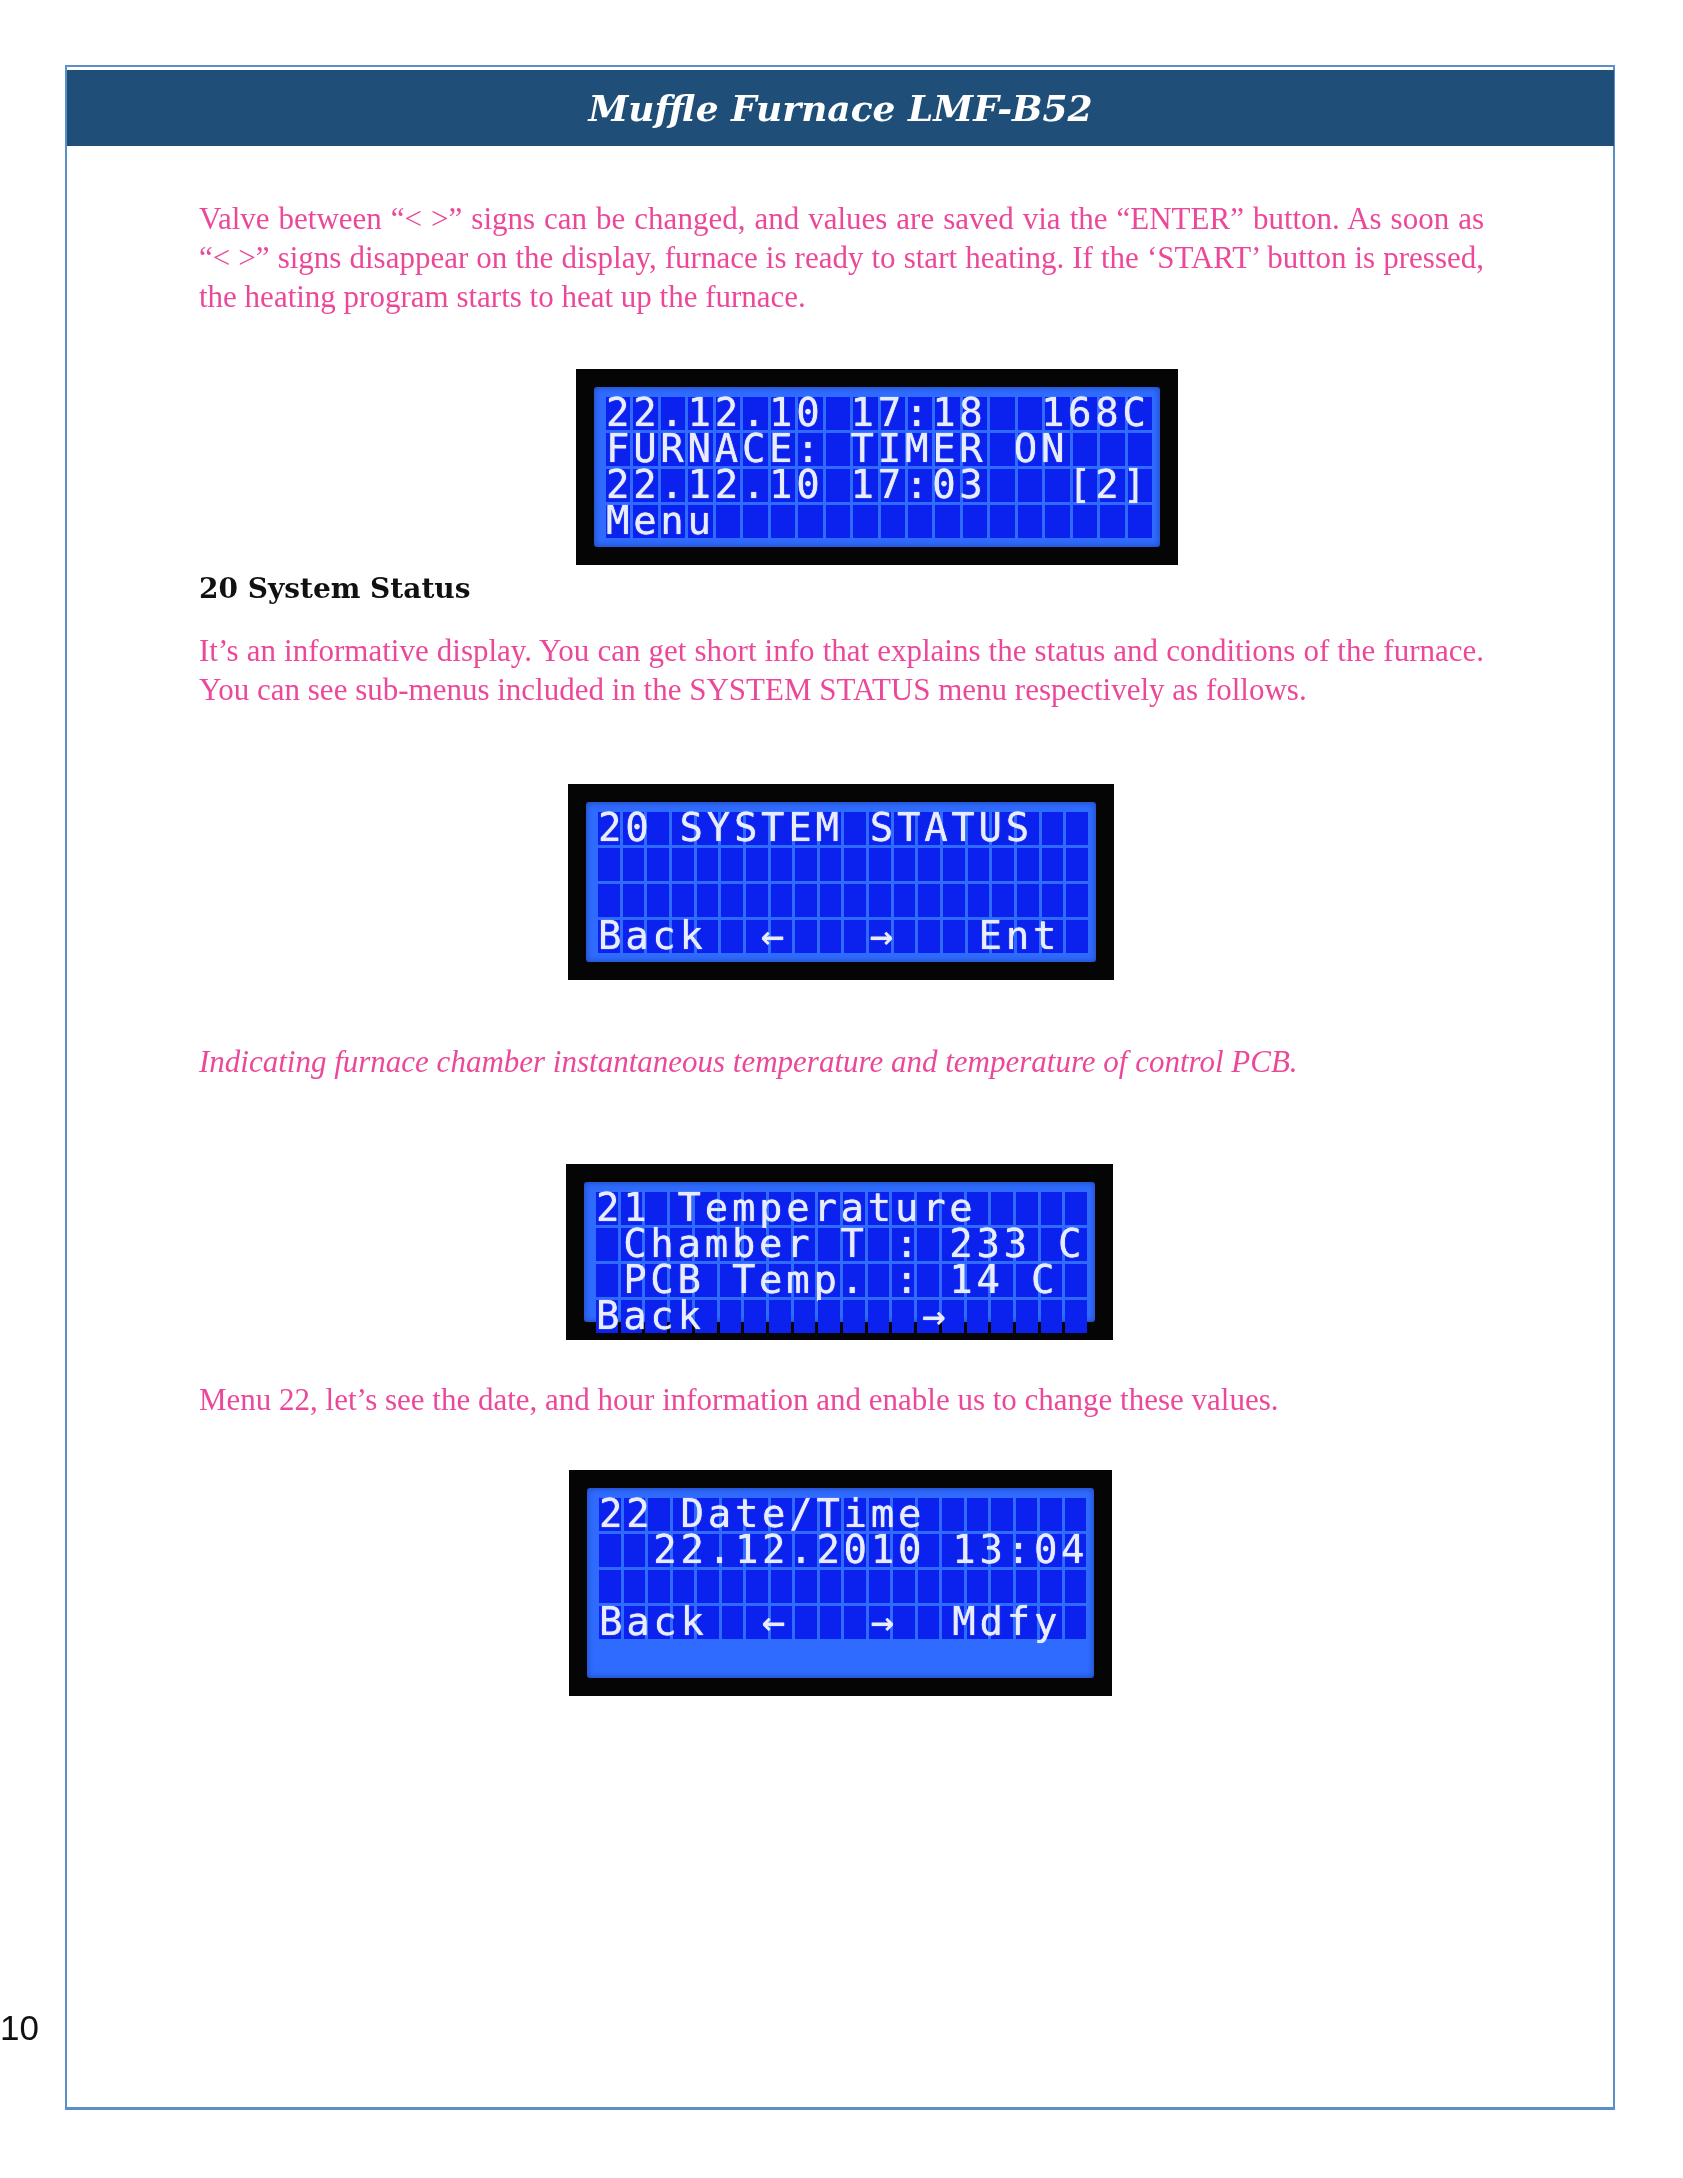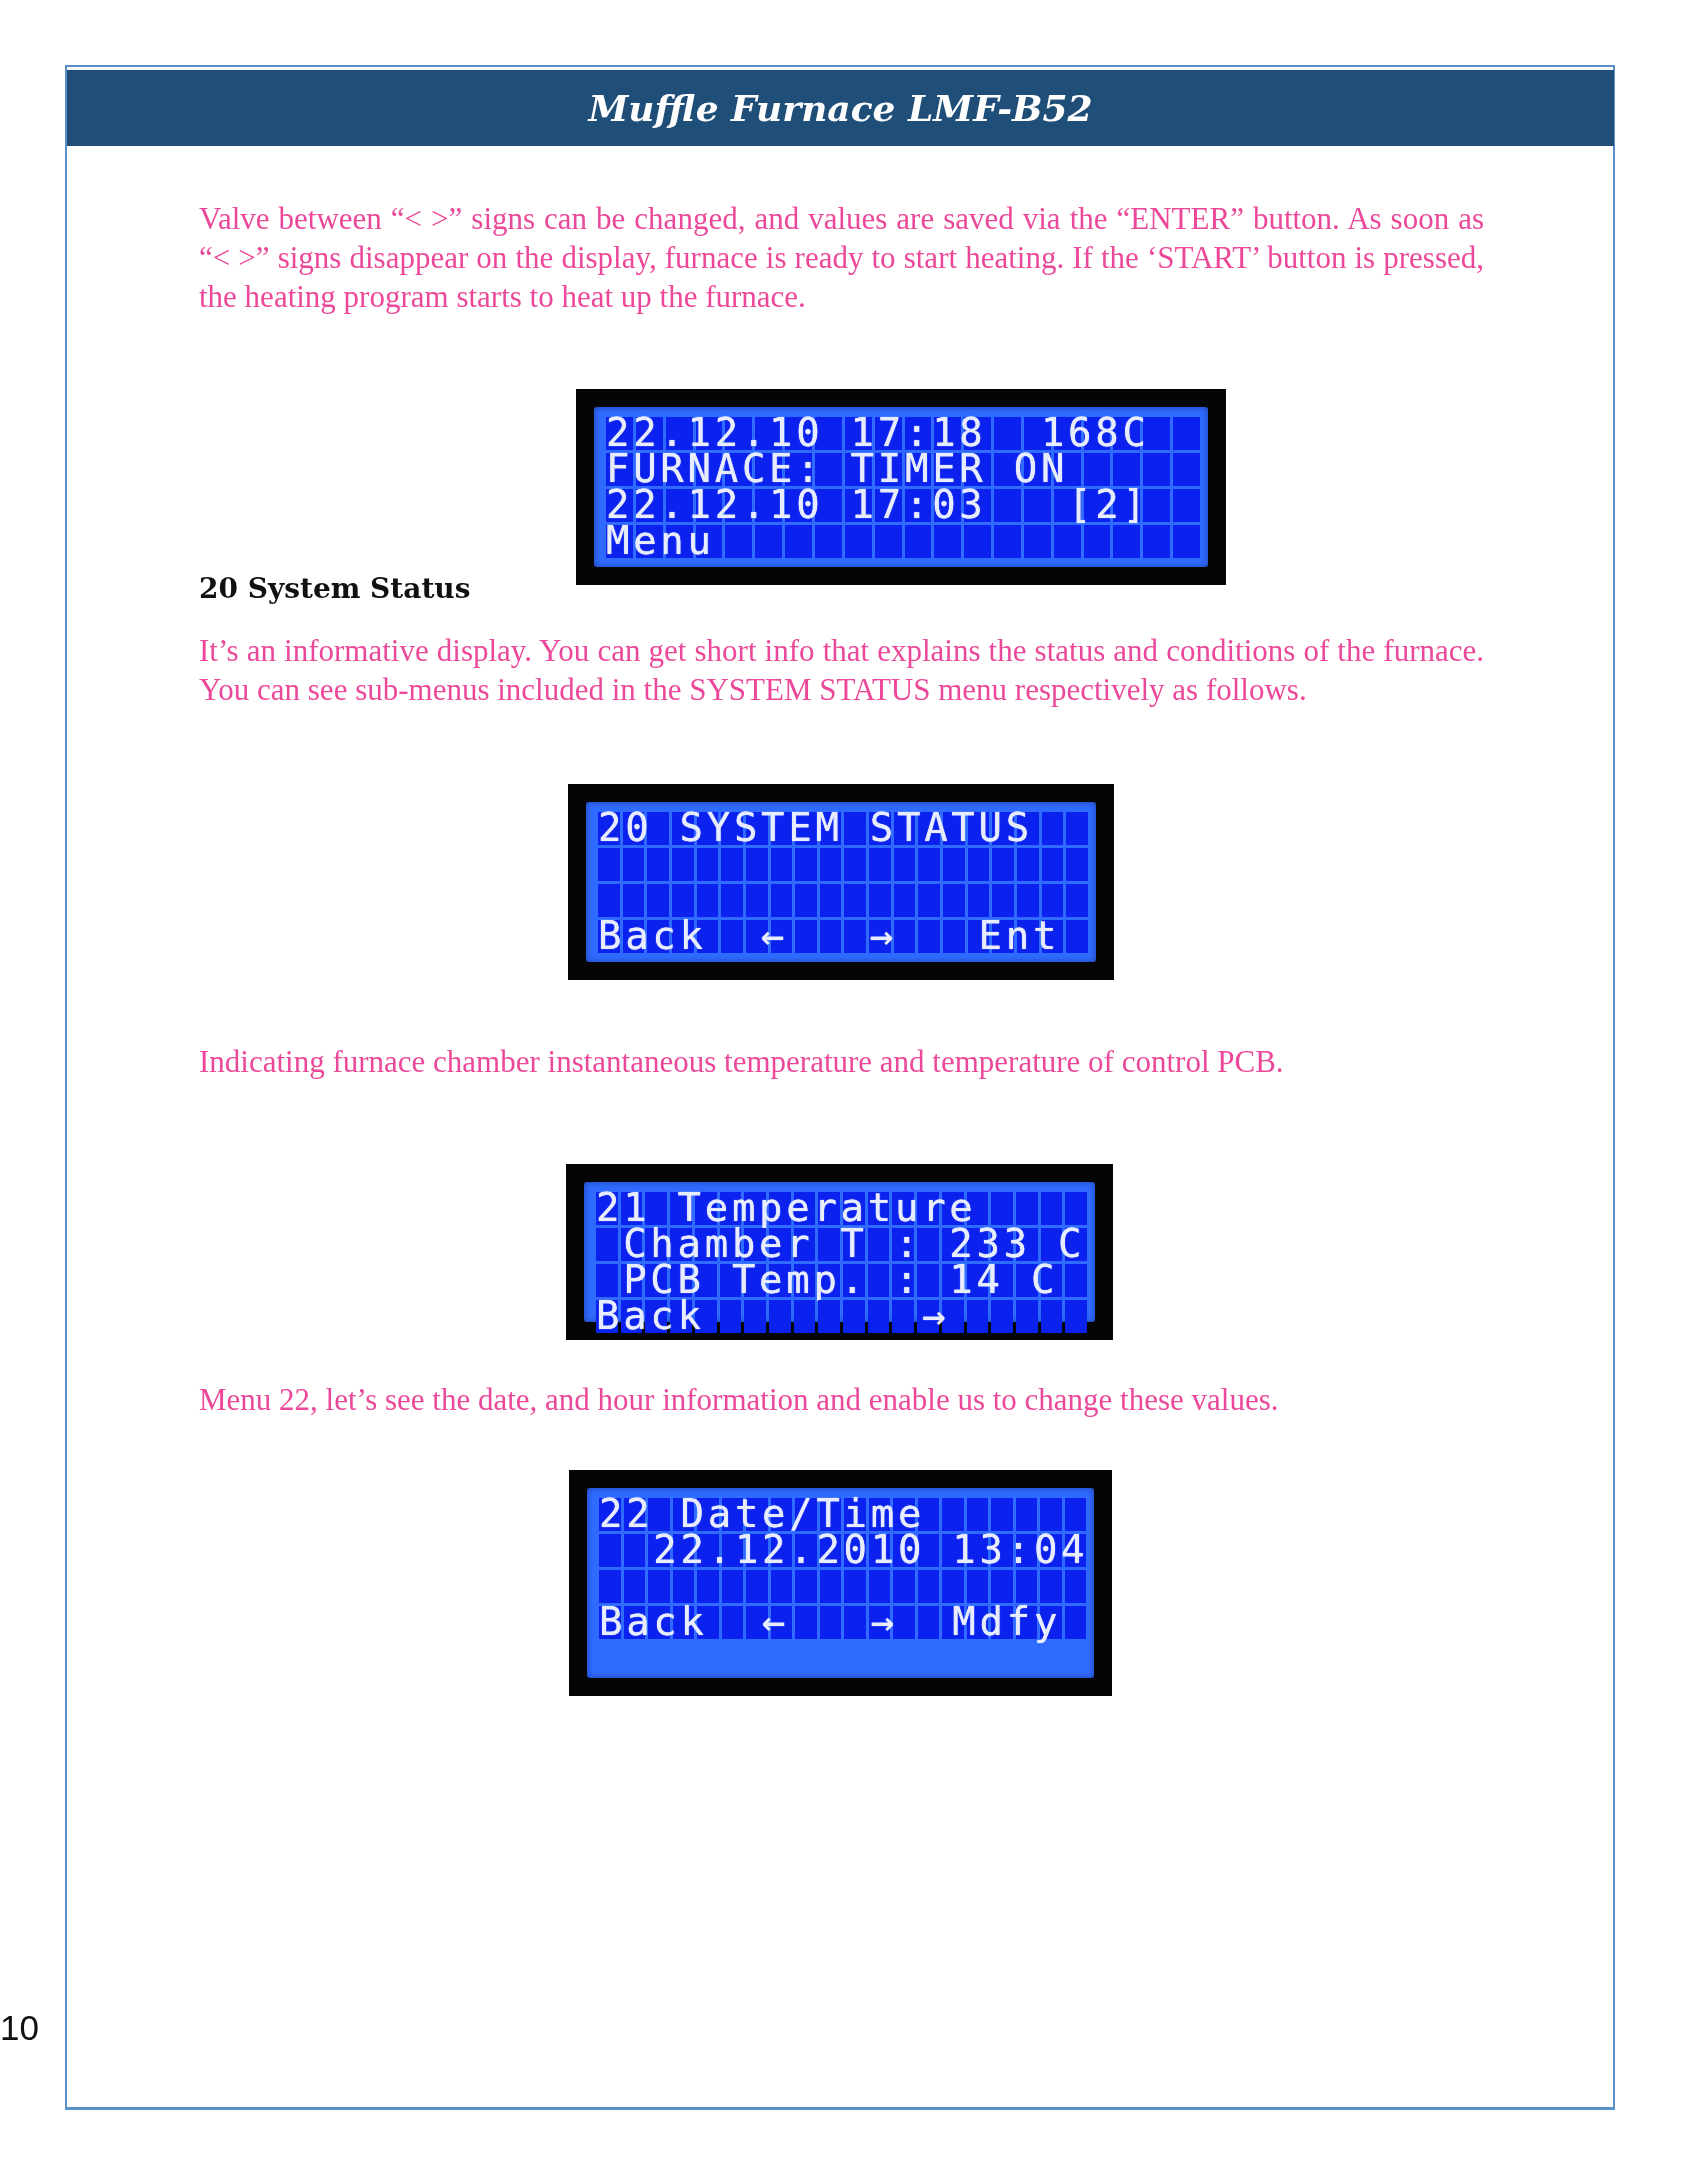--- a/index.html
+++ b/index.html
@@ -56,21 +56,21 @@
 <body>
 
 <div class="frame"></div>
 
 <div class="header-bar">
   <span class="header-title">Muffle Furnace LMF-B52</span>
 </div>
 
 <p class="text" style="top:199px;">Valve between “&lt; &gt;” signs can be changed, and values are saved via the “ENTER” button. As soon as “&lt; &gt;” signs disappear on the display, furnace is ready to start heating. If the ‘START’ button is pressed, the heating program starts to heat up the furnace.</p>
 
-<div class="lcd" style="left:576px; top:389px; width:650px; height:196px;">
+<div class="lcd" style="left:576px; top:369px; width:602px; height:196px;">
   <div class="lcd-screen">
     <div class="lcd-row">
       <div class="lcd-cell"></div>
         <div class="lcd-cell"></div>
         <div class="lcd-cell"></div>
         <div class="lcd-cell"></div>
         <div class="lcd-cell"></div>
         <div class="lcd-cell"></div>
         <div class="lcd-cell"></div>
         <div class="lcd-cell"></div>
@@ -254,21 +254,21 @@
         <div class="lcd-cell"></div>
         <div class="lcd-cell"></div>
         <div class="lcd-cell"></div>
         <div class="lcd-cell"></div>
         <div class="lcd-cell"></div>
       <span class="lcd-text">Back  ←   →   Ent</span>
     </div>
   </div>
 </div>
 
-<p class="text" style="top:1042px;">Indicating furnace chamber instantaneous temperature and temperature of control PCB.</p>
+<p class="text" style="top:1042px;font-style:italic;">Indicating furnace chamber instantaneous temperature and temperature of control PCB.</p>
 
 <div class="lcd" style="left:566px; top:1124px; width:547px; height:176px;margin-top:40px;">
   <div class="lcd-screen">
     <div class="lcd-row">
       <div class="lcd-cell"></div>
         <div class="lcd-cell"></div>
         <div class="lcd-cell"></div>
         <div class="lcd-cell"></div>
         <div class="lcd-cell"></div>
         <div class="lcd-cell"></div>

